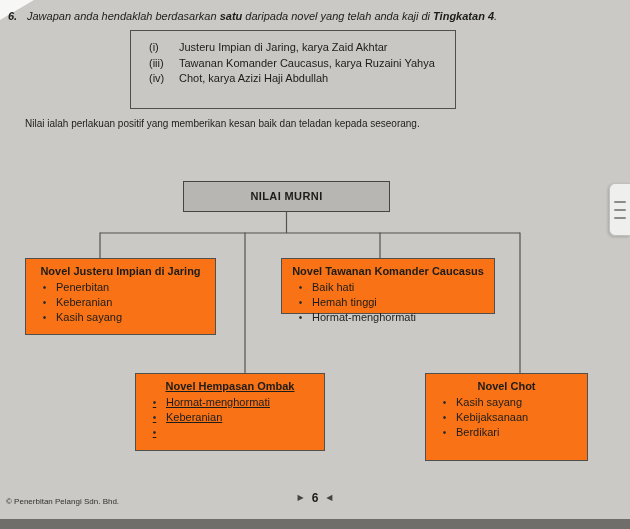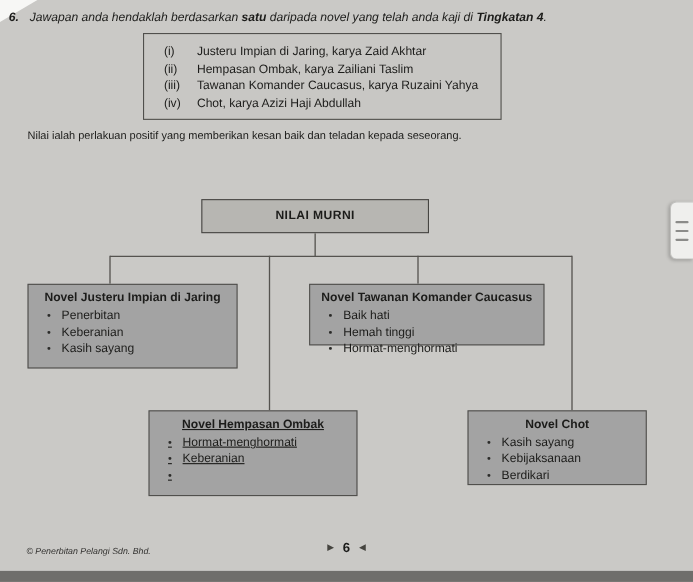--- a/index.html
+++ b/index.html
@@ -39,28 +39,28 @@
   .connectors { position:absolute; left:0; top:0; pointer-events:none; }
   .connectors line { stroke:#55534f; stroke-width:1.2; }
 
   .root-box {
     position:absolute; left:183px; top:181px; width:207px; height:31px;
     background:#b7b6b2; border:1px solid #464542;
     font-size:11px; font-weight:bold; letter-spacing:.4px;
     text-align:center; line-height:29px;
   }
   .dbox {
-    position:absolute; background:#a3a3a3; border:1px solid #504f4c;
+    position:absolute; background:#f97316; border:1px solid #504f4c;
     font-size:11px;
   }
   .dbox-title { font-weight:bold; text-align:center; padding:6px 2px 3px 2px; }
   .brow { display:flex; gap:7px; padding-left:14px; line-height:15px; }
   .bdot { width:9px; text-align:center; font-size:10px; color:#2a2a28; flex:none; }
 
-  .copyright { position:absolute; left:24px; top:497px; font-size:8px; font-style:italic; color:#333230; }
+  .copyright { position:absolute; left:6px; top:497px; font-size:8px; color:#333230; }
   .page-marker {
     position:absolute; left:0; right:0; top:491px;
     display:flex; justify-content:center; align-items:center; gap:8px;
   }
   .page-marker .arr { font-size:8px; color:#45443f; line-height:1; }
   .page-marker .pnum { font-size:12px; font-weight:bold; }
 
   .bottom-strip { position:absolute; left:0; bottom:0; width:630px; height:10px; background:#6f6e6b; }
 
   .side-handle {
@@ -80,24 +80,20 @@
 
 <div class="question">
   <span class="qnum">6.</span>
   <span class="qtext"><span>Jawapan anda hendaklah berdasarkan </span><span class="b">satu</span><span> daripada novel yang telah anda kaji di </span><span class="b">Tingkatan 4</span><span>.</span></span>
 </div>
 
 <div class="novel-list">
   <div class="nl-row">
     <span class="nl-num">(i)</span>
     <span class="nl-text">Justeru Impian di Jaring, karya Zaid Akhtar</span>
-  </div>
-  <div class="nl-row">
-    <span class="nl-num">(ii)</span>
-    <span class="nl-text">Hempasan Ombak, karya Zailiani Taslim</span>
   </div>
   <div class="nl-row">
     <span class="nl-num">(iii)</span>
     <span class="nl-text">Tawanan Komander Caucasus, karya Ruzaini Yahya</span>
   </div>
   <div class="nl-row">
     <span class="nl-num">(iv)</span>
     <span class="nl-text">Chot, karya Azizi Haji Abdullah</span>
   </div>
 </div>
@@ -157,21 +153,21 @@
     </div>
   <div class="brow">
       <span class="bdot">•</span>
       <span>Keberanian</span>
     </div>
   <div class="brow">
       <span class="bdot">•</span>
     </div>
 </div>
 
-<div class="dbox" style="left:425px; top:373px; width:163px; height:68px;">
+<div class="dbox" style="left:425px; top:373px; width:163px; height:88px;">
   <div class="dbox-title">Novel Chot</div>
   <div class="brow">
       <span class="bdot">•</span>
       <span>Kasih sayang</span>
     </div>
   <div class="brow">
       <span class="bdot">•</span>
       <span>Kebijaksanaan</span>
     </div>
   <div class="brow">

